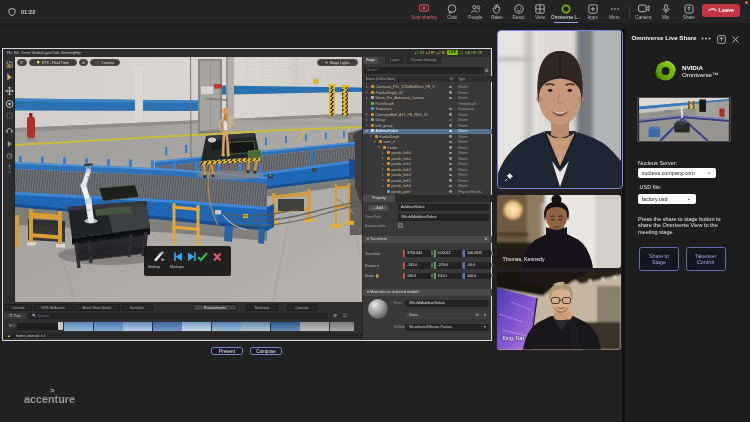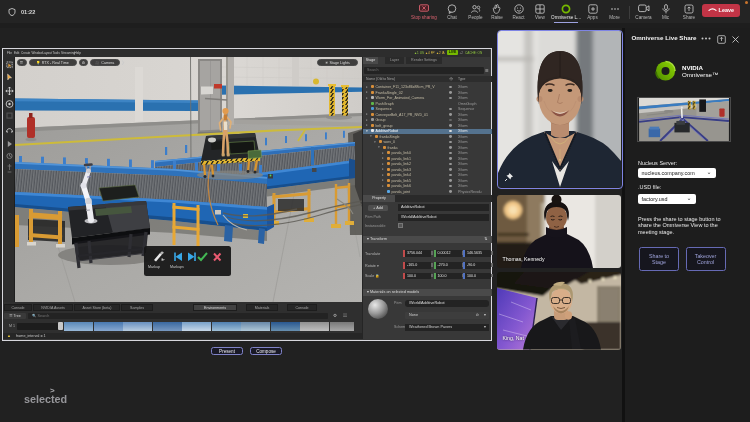--- a/index.html
+++ b/index.html
@@ -913,15 +913,15 @@
       <path d="M60 35.5 Q64 37.5 68 35.5" stroke="#5e4028" stroke-width="0.8" fill="none"></path>
       <ellipse cx="71.5" cy="43.5" rx="3.6" ry="4.2" fill="#cfa07a"></ellipse>
       <path d="M75 77 L72 48 L78 46 L84 77 Z" fill="#1c1c1f"></path>
     </svg>
     <div class="abs" style="left:6px;top:63px;color:#fff;font-size:5.2px;text-shadow:0 0 2px rgba(0,0,0,.8)">King, Nat</div>
   </div>
 
   <div class="compbtn" style="left:211px;width:32px">Present</div>
   <div class="compbtn" style="left:250px;width:32px">Compose</div>
 
-  <div class="abs" style="left:24px;top:393px;color:#96969a;font-size:10.8px;font-weight:bold;letter-spacing:0px">selected</div>
+  <div class="abs" style="left:24px;top:393px;color:#96969a;font-size:10.8px;font-weight:bold;letter-spacing:0px">accenture</div>
   <div class="abs" style="left:50px;top:385.5px;color:#a9a9ad;font-size:8px;font-weight:bold">&gt;</div>
 </div>
 
 </body></html>

